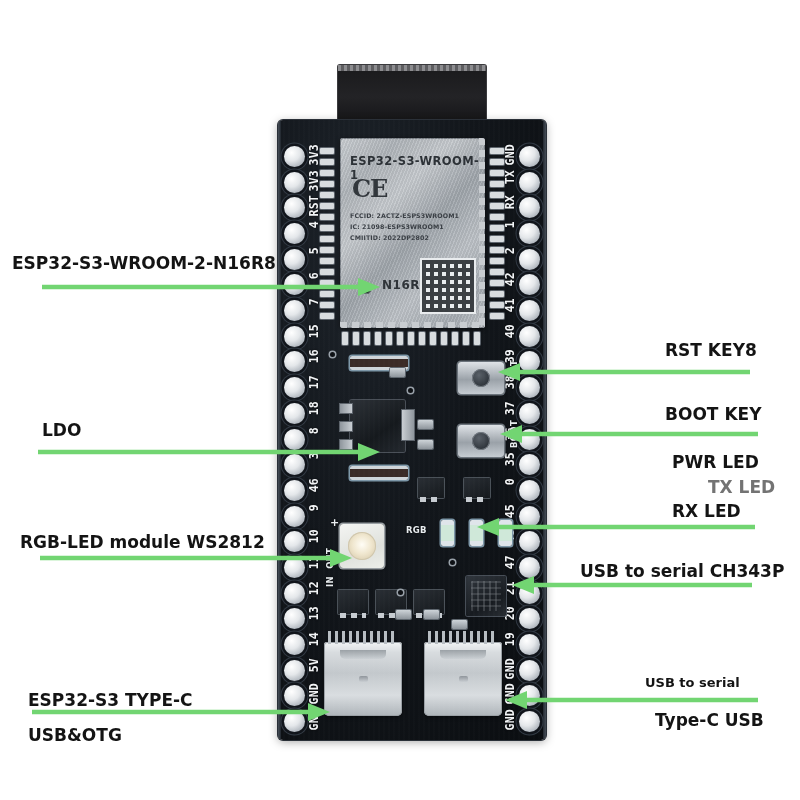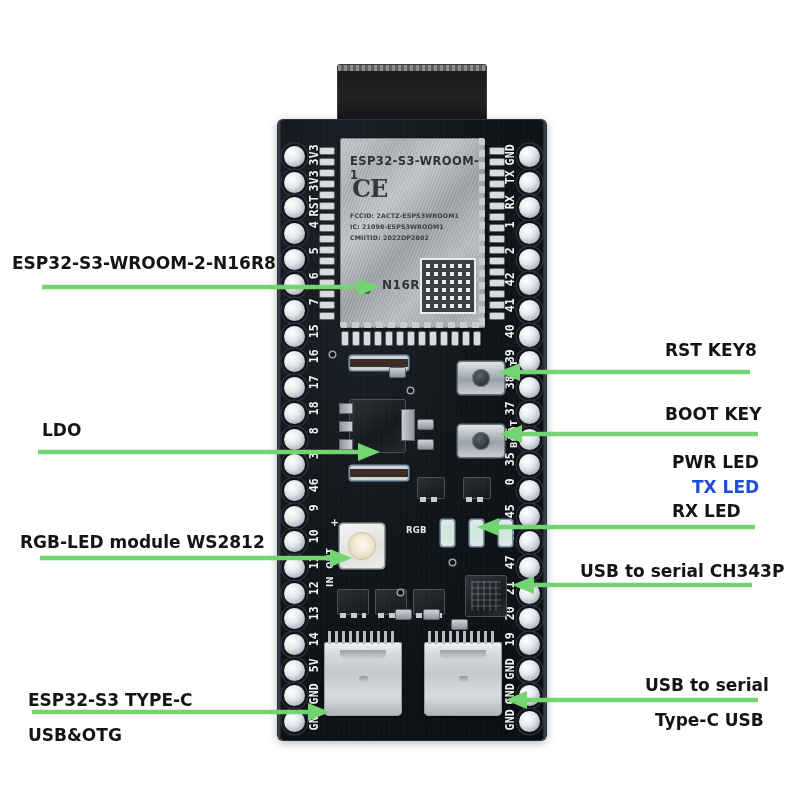--- a/index.html
+++ b/index.html
@@ -478,19 +478,19 @@
 
   <div id="label-layer">
       <div class="ann-label" style="left: 12px; top: 253px; font-size: 17px; color: rgb(20, 20, 20);">ESP32-S3-WROOM-2-N16R8</div>
       <div class="ann-label" style="left: 42px; top: 420px; font-size: 17px; color: rgb(20, 20, 20);">LDO</div>
       <div class="ann-label" style="left: 20px; top: 532px; font-size: 17px; color: rgb(20, 20, 20);">RGB-LED module WS2812</div>
       <div class="ann-label" style="left: 28px; top: 690px; font-size: 17px; color: rgb(20, 20, 20);">ESP32-S3 TYPE-C</div>
       <div class="ann-label" style="left: 28px; top: 725px; font-size: 17px; color: rgb(20, 20, 20);">USB&amp;OTG</div>
       <div class="ann-label r" style="left: 665px; top: 340px; font-size: 17px; color: rgb(20, 20, 20);">RST KEY8</div>
       <div class="ann-label r" style="left: 665px; top: 404px; font-size: 17px; color: rgb(20, 20, 20);">BOOT KEY</div>
       <div class="ann-label r" style="left: 672px; top: 452px; font-size: 17px; color: rgb(20, 20, 20);">PWR LED</div>
-      <div class="ann-label r" style="left: 692px; top: 477px; font-size: 17px; color: #1d4ed8;">TX LED</div>
+      <div class="ann-label r" style="left: 708px; top: 477px; font-size: 17px; color: #737373;">TX LED</div>
       <div class="ann-label r" style="left: 672px; top: 501px; font-size: 17px; color: rgb(20, 20, 20);">RX LED</div>
       <div class="ann-label r" style="left: 580px; top: 561px; font-size: 17px; color: rgb(20, 20, 20);">USB to serial CH343P</div>
-      <div class="ann-label r" style="left: 645px; top: 675px; font-size: 17px; color: rgb(20, 20, 20);">USB to serial</div>
+      <div class="ann-label r" style="left: 645px; top: 675px; font-size: 13px; color: rgb(20, 20, 20);">USB to serial</div>
       <div class="ann-label r" style="left: 655px; top: 710px; font-size: 17px; color: rgb(20, 20, 20);">Type-C USB</div>
     </div>
 </div>
 
 </body></html>

